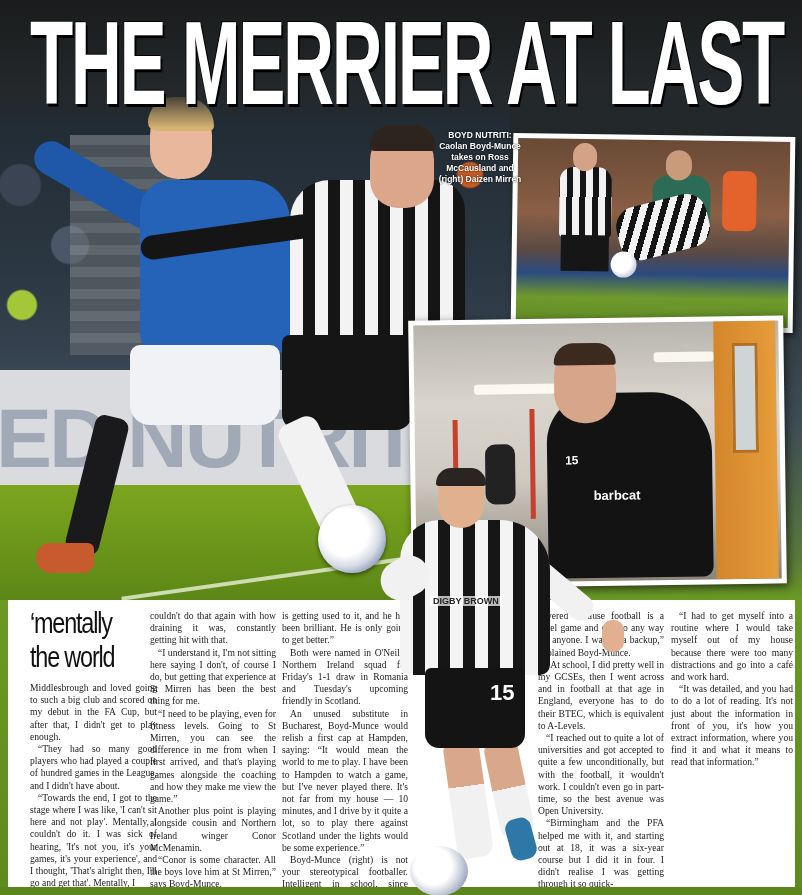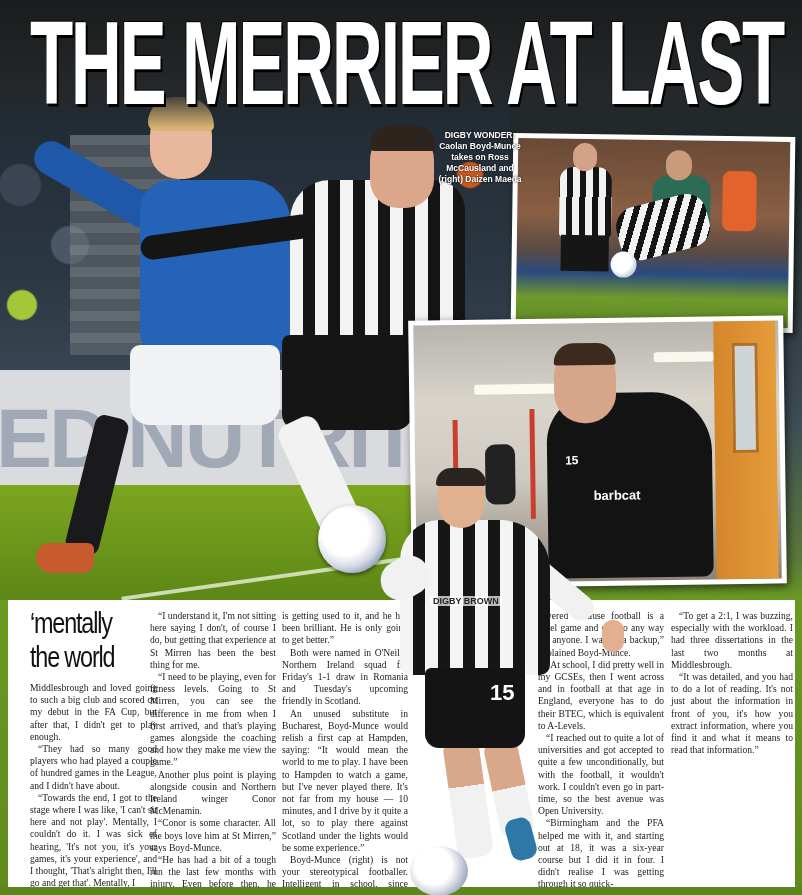--- a/index.html
+++ b/index.html
@@ -148,25 +148,25 @@
     <div class="sm-torso"></div>
     <div class="sm-arm"></div>
     <div class="sm-head"></div>
     <div class="sm-hair"></div>
     <div class="sm-shorts"></div>
     <div class="sm-leg"></div>
     <div class="ball"></div>
   </div>
 
   <div id="caption">
-    <div>DIGBY WONDER:</div>
+    <div>BOYD NUTRITI:</div>
     <div>Caolan Boyd-Munce</div>
     <div>takes on Ross</div>
     <div>McCausland and</div>
-    <div>(right) Daizen Maeda</div>
+    <div>(right) Daizen Mirren</div>
   </div>
 
   <div id="inset-1">
     <div class="photo">
       <div class="i1-bib"></div>
       <div class="i1-player-a"></div>
       <div class="i1-player-a-head"></div>
       <div class="i1-player-a-shorts"></div>
       <div class="i1-player-c"></div>
       <div class="i1-player-c-head"></div>
@@ -198,20 +198,21 @@
       <div>the world</div>
     </div>
 
     <div class="col" id="col-1">
       <p class="first">Middlesbrough and loved going to such a big club and scored on my debut in the FA Cup, but after that, I didn't get to play enough.</p>
       <p>“They had so many good players who had played a couple of hundred games in the League, and I didn't have about.</p>
       <p>“Towards the end, I got to the stage where I was like, 'I can't sit here and not play'. Mentally, I couldn't do it. I was sick of hearing, 'It's not you, it's your games, it's your experience', and I thought, 'That's alright then, I'll go and get that'. Mentally, I</p>
     </div>
 
     <div class="col" id="col-2">
+      <p class="first">couldn't do that again with how draining it was, constantly getting hit with that.</p>
       <p>“I understand it, I'm not sitting here saying I don't, of course I do, but getting that experience at St Mirren has been the best thing for me.</p>
       <p>“I need to be playing, even for fitness levels. Going to St Mirren, you can see the difference in me from when I first arrived, and that's playing games alongside the coaching and how they make me view the game.”</p>
       <p>Another plus point is playing alongside cousin and Northern Ireland winger Conor McMenamin.</p>
       <p>“Conor is some character. All the boys love him at St Mirren,” says Boyd-Munce.</p>
       <p>“He has had a bit of a tough run the last few months with injury. Even before then, he wasn't right, but he was playing every week, putting himself through it and still producing.</p>
 
     </div>
 
     <div class="col" id="col-3">
       <p class="first">is getting used to it, and he has been brilliant. He is only going to get better.”</p>
@@ -222,21 +223,21 @@
     </div>
 
     <div class="col" id="col-4">
       <p class="first">covered because football is a cruel game and can go any way for anyone. I wanted a backup,” explained Boyd-Munce.</p>
       <p>“At school, I did pretty well in my GCSEs, then I went across and in football at that age in England, everyone has to do their BTEC, which is equivalent to A-Levels.</p>
       <p>“I reached out to quite a lot of universities and got accepted to quite a few unconditionally, but with the football, it wouldn't work. I couldn't even go in part-time, so the best avenue was Open University.</p>
       <p>“Birmingham and the PFA helped me with it, and starting out at 18, it was a six-year course but I did it in four. I didn't realise I was getting through it so quick-</p>
     </div>
 
     <div class="col" id="col-5">
-      <p>“To get a 2:1, I was buzzing, especially with the workload. I had three dissertations in the last two months at Middlesbrough.</p>
+      <p>“I had to get myself into a routine where I would take myself out of my house because there were too many distractions and go into a café and work hard.</p>
       <p>“It was detailed, and you had to do a lot of reading. It's not just about the information in front of you, it's how you extract information, where you find it and what it means to read that information.”</p>
 
     </div>
   </div>
 
   <div id="cutout">
     <div class="co-arm-r"></div>
     <div class="co-hand"></div>
     <div class="co-shirt"></div>
     <div class="co-arm-l"></div>

